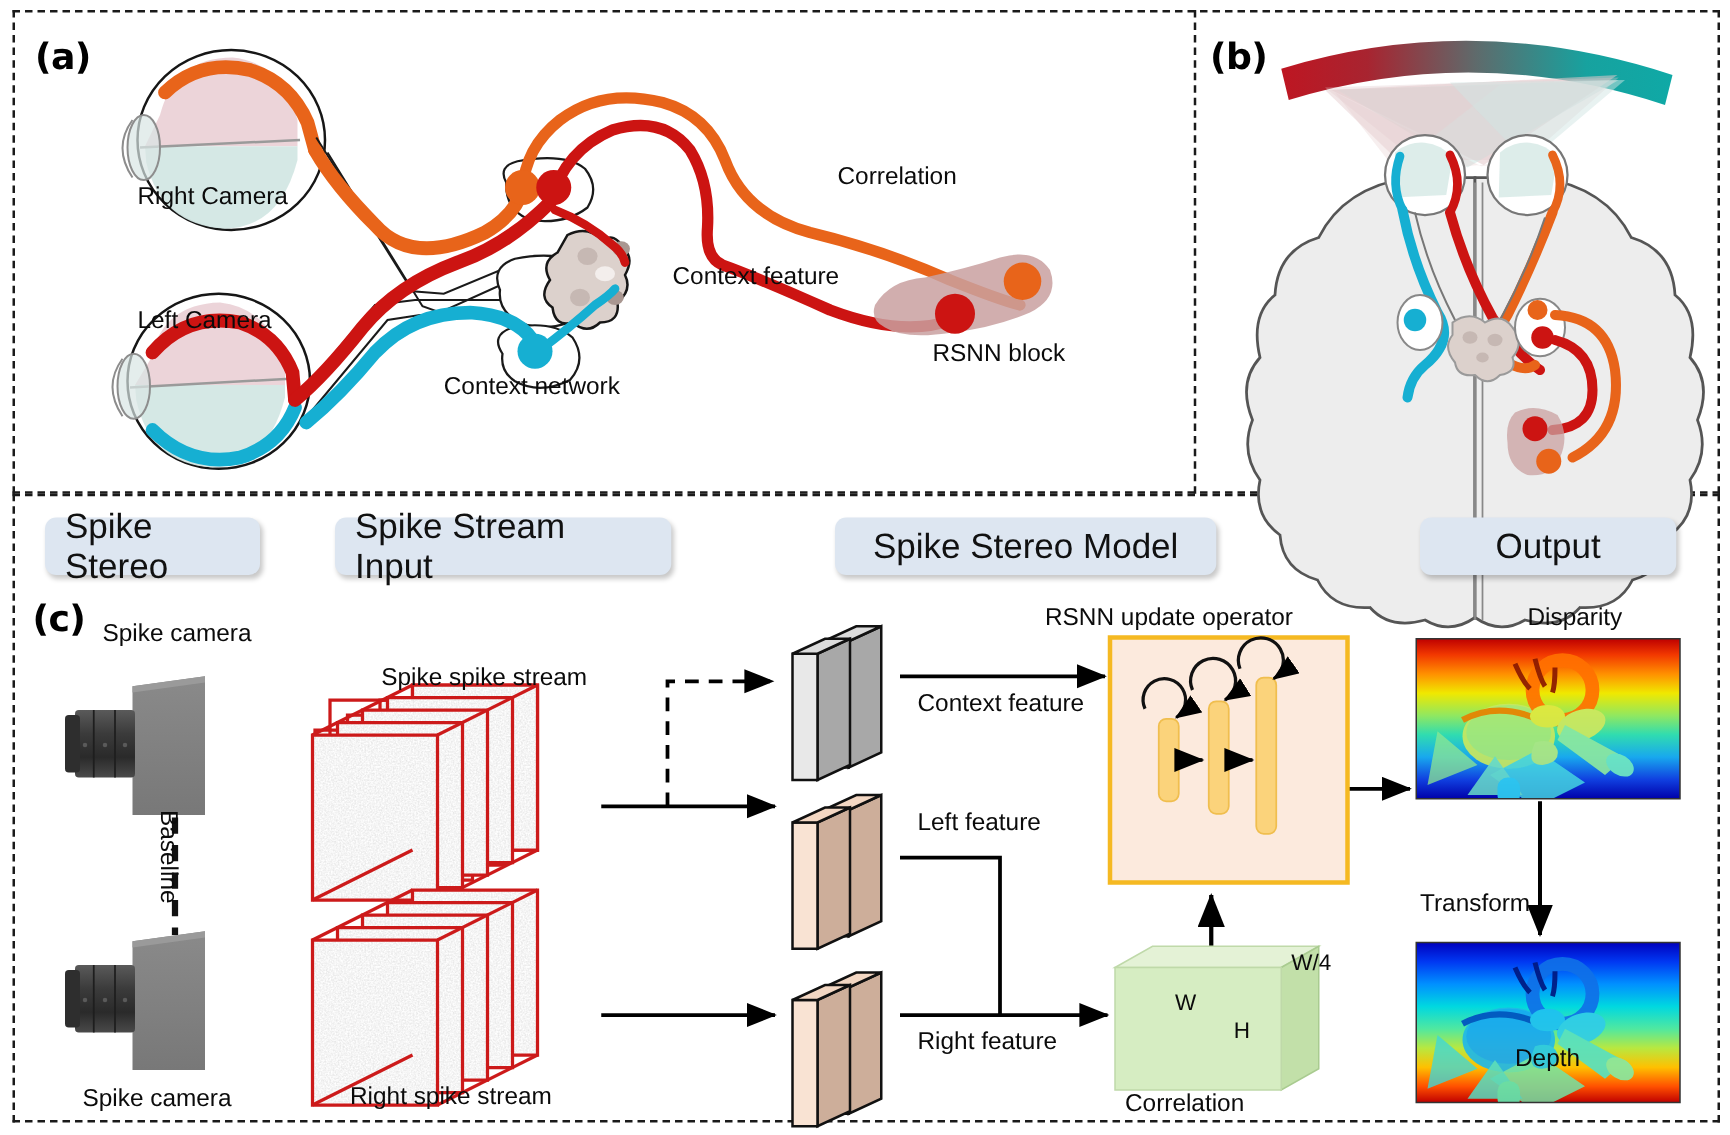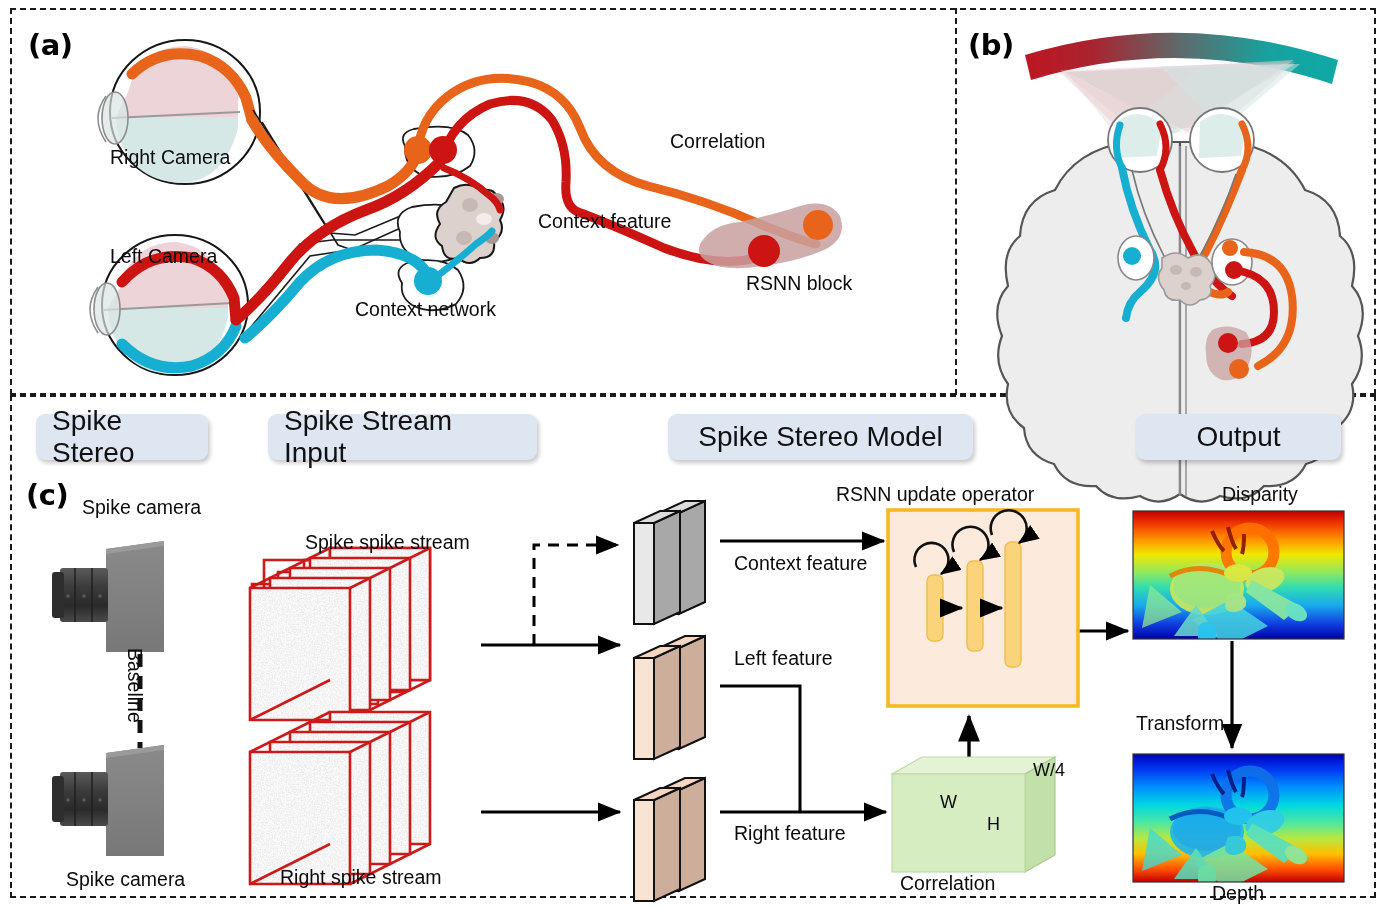--- a/index.html
+++ b/index.html
@@ -539,15 +539,15 @@
   <div class="flabel" style="left:734px; top:552px;">Context feature</div>
   <div class="flabel" style="left:734px; top:647px;">Left feature</div>
   <div class="flabel" style="left:734px; top:822px;">Right feature</div>
   <div class="flabel" style="left:836px; top:483px;">RSNN update operator</div>
   <div class="flabel" style="left:900px; top:872px;">Correlation</div>
   <div class="flabel small" style="left:993px; top:760px;margin-left:40px;">W/4</div>
   <div class="flabel small" style="left:940px; top:792px;">W</div>
   <div class="flabel small" style="left:987px; top:814px;">H</div>
   <div class="flabel" style="left:1194px; top:483px;margin-left:28px;">Disparity</div>
   <div class="flabel" style="left:1136px; top:712px;">Transform</div>
-  <div class="flabel" style="left:1212px; top:882px;">Depth</div>
+  <div class="flabel" style="left:1212px; top:836px;">Depth</div>
 
 </div>
 
 </body></html>

